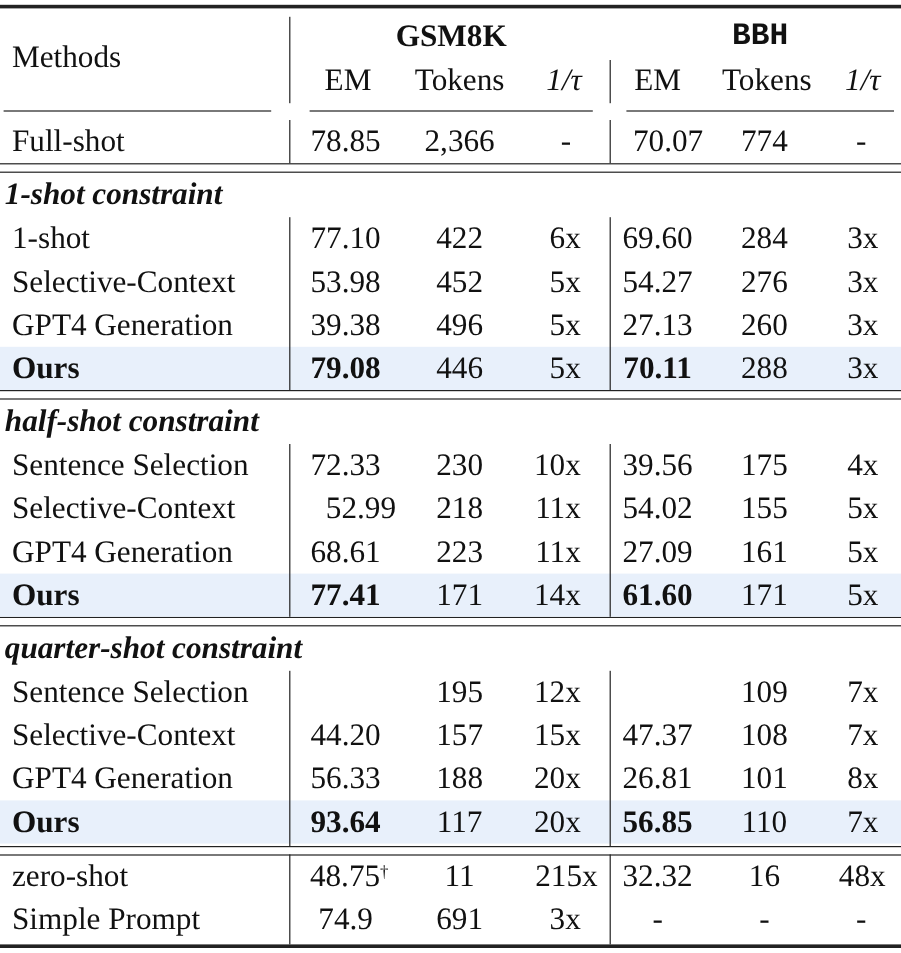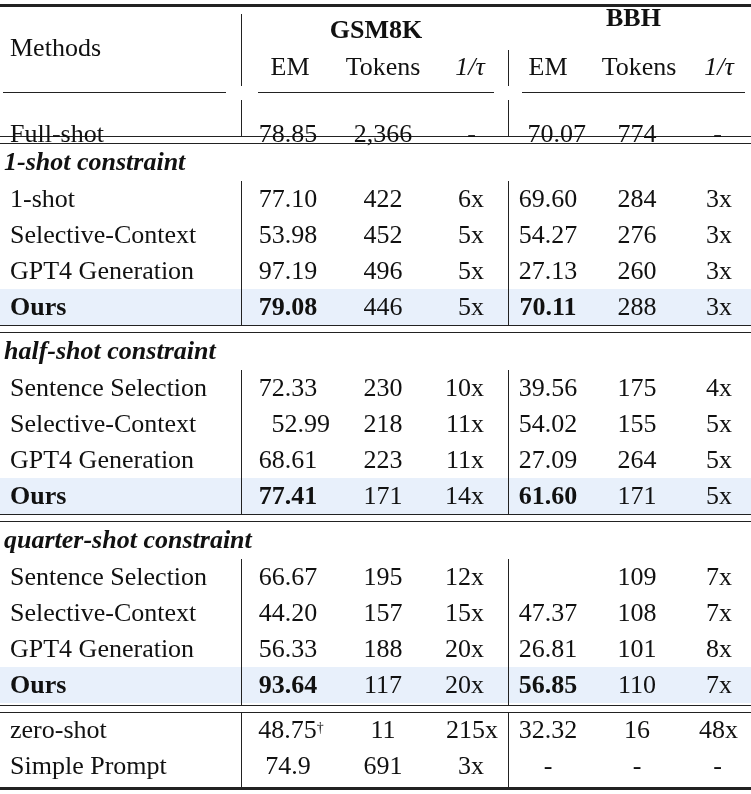--- a/index.html
+++ b/index.html
@@ -45,29 +45,29 @@
 <div class="vline" style="left:508px;top:181px;height:144px;"></div>
 <div class="vline" style="left:241px;top:370px;height:144px;"></div>
 <div class="vline" style="left:508px;top:370px;height:144px;"></div>
 <div class="vline" style="left:241px;top:559px;height:146px;"></div>
 <div class="vline" style="left:508px;top:559px;height:146px;"></div>
 <div class="vline" style="left:241px;top:712px;height:75px;"></div>
 <div class="vline" style="left:508px;top:712px;height:75px;"></div>
 
 <div class="cell" style="left:10px;top:30px;">Methods</div>
 <div class="cell c b" style="left:258px;width:236px;top:12px;">GSM8K</div>
-<div class="cell c b" style="left:522px;width:223px;top:0;">BBH</div>
+<div class="cell c b" style="left:522px;width:223px;top:12px;font-family:Liberation Mono, monospace;">BBH</div>
 <div class="cell c" style="left:258px;width:64px;top:49px;">EM</div>
 <div class="cell c" style="left:338px;width:90px;top:49px;">Tokens</div>
 <div class="cell c" style="left:440px;width:60px;top:49px;font-style:italic;">1/τ</div>
 <div class="cell c" style="left:513px;width:70px;top:49px;">EM</div>
 <div class="cell c" style="left:594px;width:90px;top:49px;">Tokens</div>
 <div class="cell c" style="left:690px;width:58px;top:49px;font-style:italic;">1/τ</div>
 
-<div class="row" style="top:116px;">
+<div class="row" style="top:100px;">
   <div class="cell" style="left:10px;top:0;">Full-shot</div>
   <div class="cell c" style="left:246px;width:84px;top:0;">78.85</div>
   <div class="cell c" style="left:336px;width:94px;top:0;">2,366</div>
   <div class="cell r" style="left:440px;width:36px;top:0;">-</div>
   <div class="cell c" style="left:510px;width:76px;top:0;text-align:right;">70.07</div>
   <div class="cell c" style="left:592px;width:90px;top:0;">774</div>
   <div class="cell r" style="left:690px;width:32px;top:0;">-</div>
 </div>
 
 <div class="sec" style="top:145px;">1-shot constraint</div>
@@ -84,21 +84,21 @@
   <div class="cell" style="left:10px;">Selective-Context</div>
   <div class="cell c" style="left:246px;width:84px;">53.98</div>
   <div class="cell c" style="left:336px;width:94px;">452</div>
   <div class="cell r" style="left:430px;width:54px;">5x</div>
   <div class="cell c" style="left:510px;width:76px;">54.27</div>
   <div class="cell c" style="left:592px;width:90px;">276</div>
   <div class="cell r" style="left:680px;width:52px;">3x</div>
 </div>
 <div class="row" style="top:253px;">
   <div class="cell" style="left:10px;">GPT4 Generation</div>
-  <div class="cell c" style="left:246px;width:84px;">97.19</div>
+  <div class="cell c" style="left:246px;width:84px;">39.38</div>
   <div class="cell c" style="left:336px;width:94px;">496</div>
   <div class="cell r" style="left:430px;width:54px;">5x</div>
   <div class="cell c" style="left:510px;width:76px;">27.13</div>
   <div class="cell c" style="left:592px;width:90px;">260</div>
   <div class="cell r" style="left:680px;width:52px;">3x</div>
 </div>
 <div class="row" style="top:289px;">
   <div class="cell b" style="left:10px;">Ours</div>
   <div class="cell c b" style="left:246px;width:84px;">79.08</div>
   <div class="cell c" style="left:336px;width:94px;">446</div>
@@ -126,37 +126,36 @@
   <div class="cell c" style="left:510px;width:76px;">54.02</div>
   <div class="cell c" style="left:592px;width:90px;">155</div>
   <div class="cell r" style="left:680px;width:52px;">5x</div>
 </div>
 <div class="row" style="top:442px;">
   <div class="cell" style="left:10px;">GPT4 Generation</div>
   <div class="cell c" style="left:246px;width:84px;">68.61</div>
   <div class="cell c" style="left:336px;width:94px;">223</div>
   <div class="cell r" style="left:430px;width:54px;">11x</div>
   <div class="cell c" style="left:510px;width:76px;">27.09</div>
-  <div class="cell c" style="left:592px;width:90px;">264</div>
+  <div class="cell c" style="left:592px;width:90px;">161</div>
   <div class="cell r" style="left:680px;width:52px;">5x</div>
 </div>
 <div class="row" style="top:478px;">
   <div class="cell b" style="left:10px;">Ours</div>
   <div class="cell c b" style="left:246px;width:84px;">77.41</div>
   <div class="cell c" style="left:336px;width:94px;">171</div>
   <div class="cell r" style="left:430px;width:54px;">14x</div>
   <div class="cell c b" style="left:510px;width:76px;">61.60</div>
   <div class="cell c" style="left:592px;width:90px;">171</div>
   <div class="cell r" style="left:680px;width:52px;">5x</div>
 </div>
 
 <div class="sec" style="top:523px;">quarter-shot constraint</div>
 <div class="row" style="top:559px;">
   <div class="cell" style="left:10px;">Sentence Selection</div>
-  <div class="cell c" style="left:246px;width:84px;">66.67</div>
   <div class="cell c" style="left:336px;width:94px;">195</div>
   <div class="cell r" style="left:430px;width:54px;">12x</div>
   <div class="cell c" style="left:592px;width:90px;">109</div>
   <div class="cell r" style="left:680px;width:52px;">7x</div>
 </div>
 <div class="row" style="top:595px;">
   <div class="cell" style="left:10px;">Selective-Context</div>
   <div class="cell c" style="left:246px;width:84px;">44.20</div>
   <div class="cell c" style="left:336px;width:94px;">157</div>
   <div class="cell r" style="left:430px;width:54px;">15x</div>

